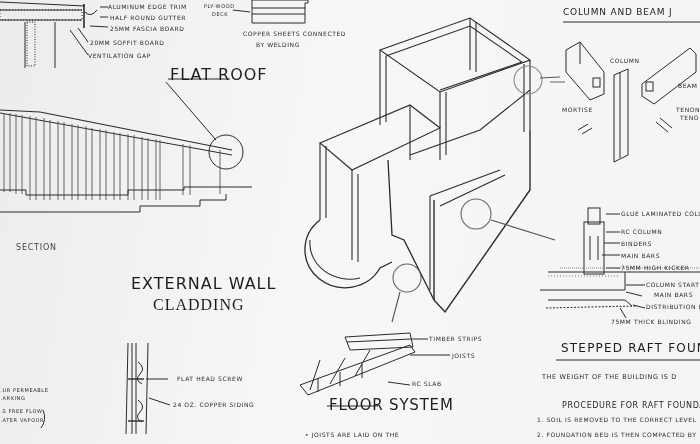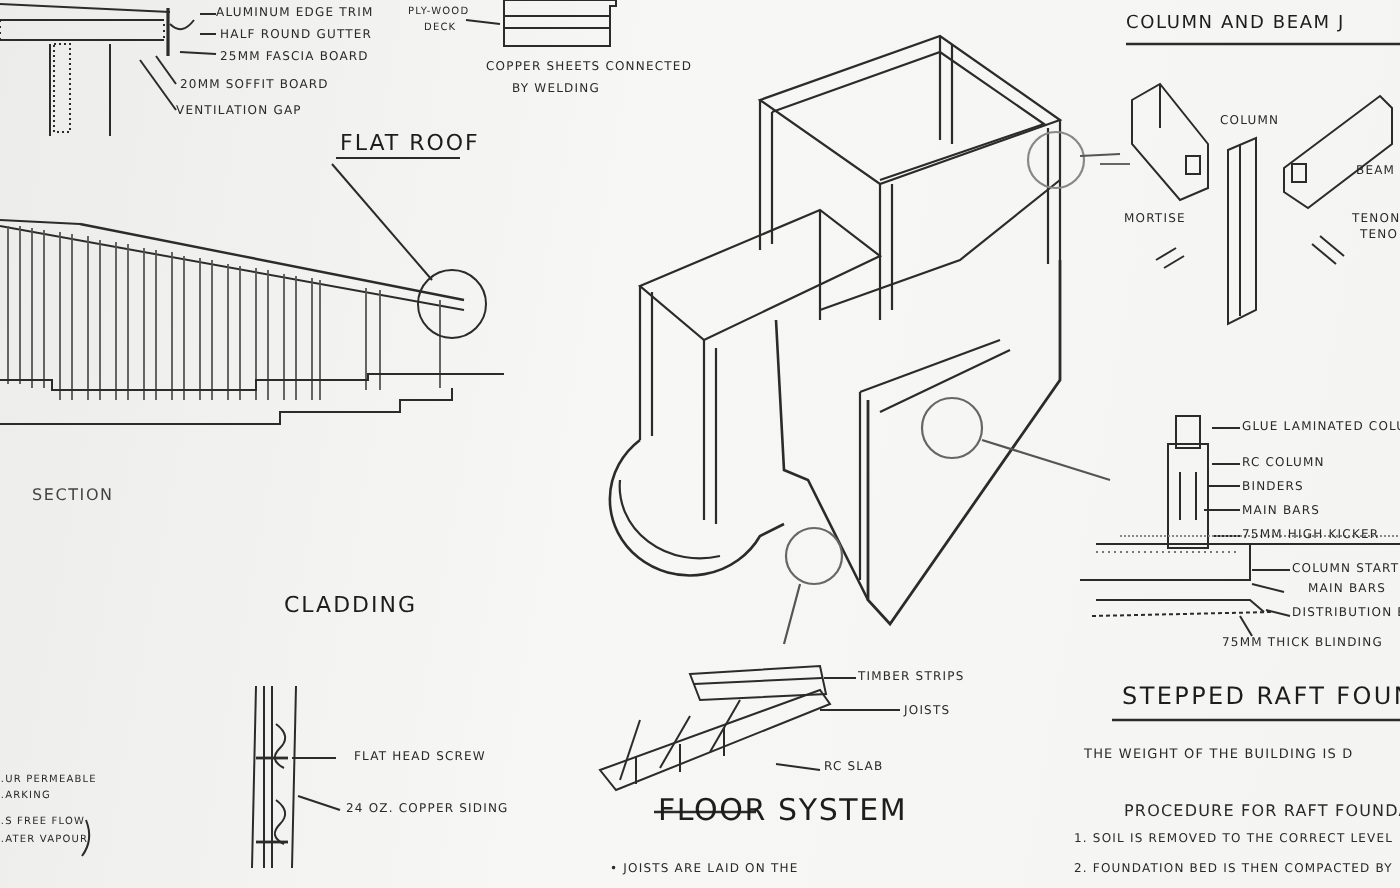--- a/index.html
+++ b/index.html
@@ -1,21 +1,21 @@
 <!DOCTYPE html>
 <html><head>
 <meta charset="utf-8">
 <style>
   html, body { margin:0; padding:0; }
   body { width:700px; height:444px; overflow:hidden; background:#f3f3f1; font-family:"DejaVu Sans", sans-serif; }
   #sheet { position:relative; width:700px; height:444px; background:linear-gradient(100deg,#ececea 0%,#f7f7f5 45%,#f4f4f2 100%); overflow:hidden; }
   svg.draw { position:absolute; left:0; top:0; }
   .lbl { position:absolute; color:#2a2a2a; font-family:"DejaVu Sans", sans-serif; font-size:6px; letter-spacing:0.6px; white-space:nowrap; text-transform:uppercase; }
   .title { position:absolute; color:#1d1d1d; font-family:"DejaVu Sans", sans-serif; font-size:13px; letter-spacing:1.2px; white-space:nowrap; text-transform:uppercase; }
-  .mid { font-size:11px; letter-spacing:1px; }
+  .mid { font-size:16px; letter-spacing:1px; }
   .sm { font-size:8px; letter-spacing:0.8px; }
 </style>
 </head>
 <body>
 
 <div id="sheet">
 
   <svg class="draw" width="700" height="444" viewBox="0 0 700 444" fill="none" stroke="#2b2b2b" stroke-width="1">
 
     <g>
@@ -191,21 +191,22 @@
   <div class="lbl" style="left:90px;top:39px;">20mm soffit board</div>
   <div class="lbl" style="left:88px;top:52px;">Ventilation gap</div>
   <div class="lbl" style="left:204px;top:3px;font-size:5px;">Ply-wood</div>
   <div class="lbl" style="left:212px;top:11px;font-size:5px;">deck</div>
   <div class="lbl" style="left:243px;top:30px;">Copper sheets connected</div>
   <div class="lbl" style="left:256px;top:41px;">by welding</div>
 
   <div class="title mid" style="left:170px;top:65px;">Flat Roof</div>
   <div class="lbl sm" style="left:16px;top:243px;color:#444;">Section</div>
 
-  <div class="title mid" style="left:142px;top:296px;">Cladding</div>
+  <div class="title mid" style="left:131px;top:274px;">External Wall</div>
+  <div class="title mid" style="left:153px;top:296px;font-family:Liberation Serif, serif;">Cladding</div>
   <div class="lbl" style="left:177px;top:375px;">Flat head screw</div>
   <div class="lbl" style="left:173px;top:401px;">24 oz. copper siding</div>
 
   <div class="lbl" style="left:-4px;top:387px;font-size:5px;">...ur permeable</div>
   <div class="lbl" style="left:-4px;top:395px;font-size:5px;">...arking</div>
   <div class="lbl" style="left:-4px;top:408px;font-size:5px;">...s free flow</div>
   <div class="lbl" style="left:-4px;top:417px;font-size:5px;">...ater vapour</div>
 
   <div class="lbl" style="left:429px;top:335px;">Timber strips</div>
   <div class="lbl" style="left:452px;top:352px;">Joists</div>

